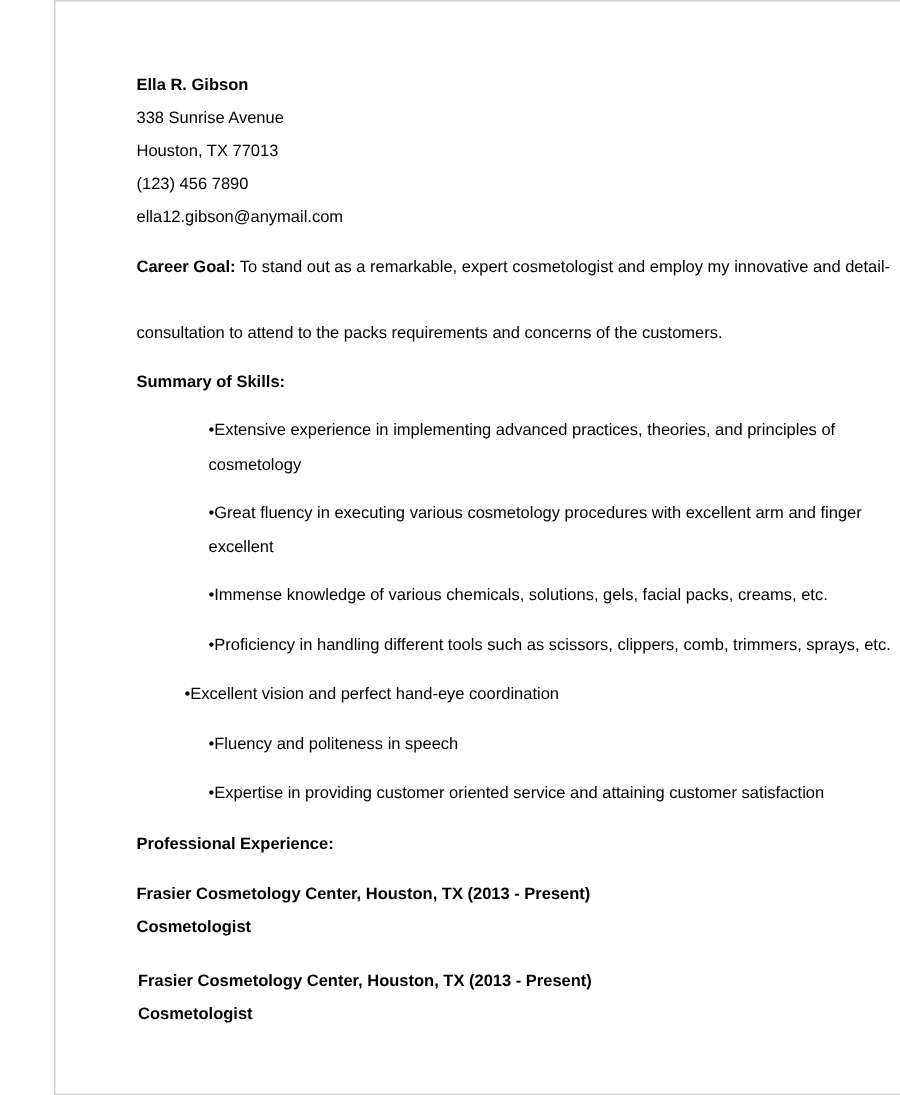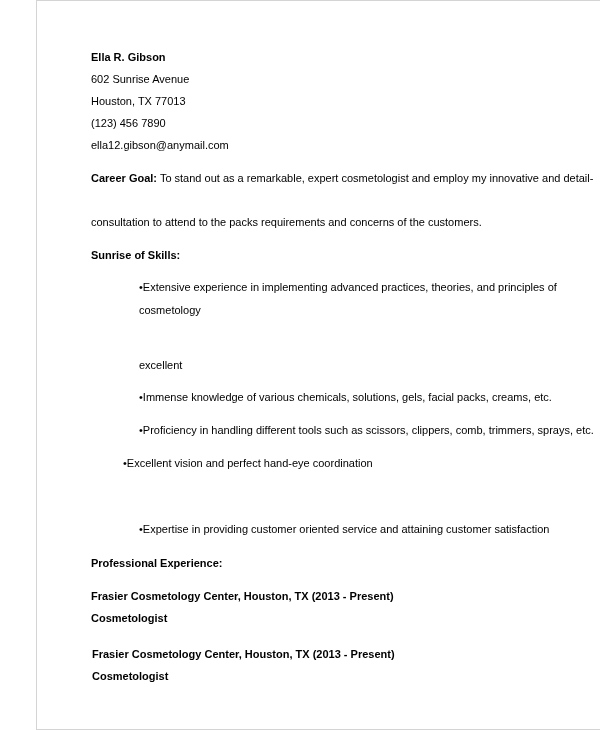--- a/index.html
+++ b/index.html
@@ -29,38 +29,40 @@
       line-height: 14px;
     }
     .b { font-weight: bold; }
   </style>
 </head>
 <body>
 
 <div class="page">
 
   <div class="line b" style="left:54px; top:49px;">Ella R. Gibson</div>
-  <div class="line" style="left:54px; top:71px;">602 Sunrise Avenue</div>
+  <div class="line" style="left:54px; top:71px;">338 Sunrise Avenue</div>
   <div class="line" style="left:54px; top:93px;">Houston, TX 77013</div>
   <div class="line" style="left:54px; top:115px;">(123) 456 7890</div>
   <div class="line" style="left:54px; top:137px;">ella12.gibson@anymail.com</div>
 
   <div class="line" style="left:54px; top:170px;"><span class="b">Career Goal:</span><span> To stand out as a remarkable, expert cosmetologist and employ my innovative and detail-</span></div>
   <div class="line" style="left:54px; top:214px;">consultation to attend to the packs requirements and concerns of the customers.</div>
 
-  <div class="line b" style="left:54px; top:247px;">Sunrise of Skills:</div>
+  <div class="line b" style="left:54px; top:247px;">Summary of Skills:</div>
 
   <div class="line" style="left:102px; top:279px;">•Extensive experience in implementing advanced practices, theories, and principles of</div>
   <div class="line" style="left:102px; top:302px;">cosmetology</div>
 
+  <div class="line" style="left:102px; top:334px;">•Great fluency in executing various cosmetology procedures with excellent arm and finger</div>
   <div class="line" style="left:102px; top:357px;">excellent</div>
 
   <div class="line" style="left:102px; top:422px;">•Proficiency in handling different tools such as scissors, clippers, comb, trimmers, sprays, etc.</div>
   <div class="line" style="left:102px; top:389px;">•Immense knowledge of various chemicals, solutions, gels, facial packs, creams, etc.</div>
   <div class="line" style="left:86px; top:455px;">•Excellent vision and perfect hand-eye coordination</div>
+  <div class="line" style="left:102px; top:488px;">•Fluency and politeness in speech</div>
   <div class="line" style="left:102px; top:521px;">•Expertise in providing customer oriented service and attaining customer satisfaction</div>
 
   <div class="line b" style="left:54px; top:555px;">Professional Experience:</div>
 
   <div class="line b" style="left:54px; top:588px;">Frasier Cosmetology Center, Houston, TX (2013 - Present)</div>
   <div class="line b" style="left:54px; top:610px;">Cosmetologist</div>
 
   <div class="line b" style="left:55px; top:646px;">Frasier Cosmetology Center, Houston, TX (2013 - Present)</div>
   <div class="line b" style="left:55px; top:668px;">Cosmetologist</div>
 

